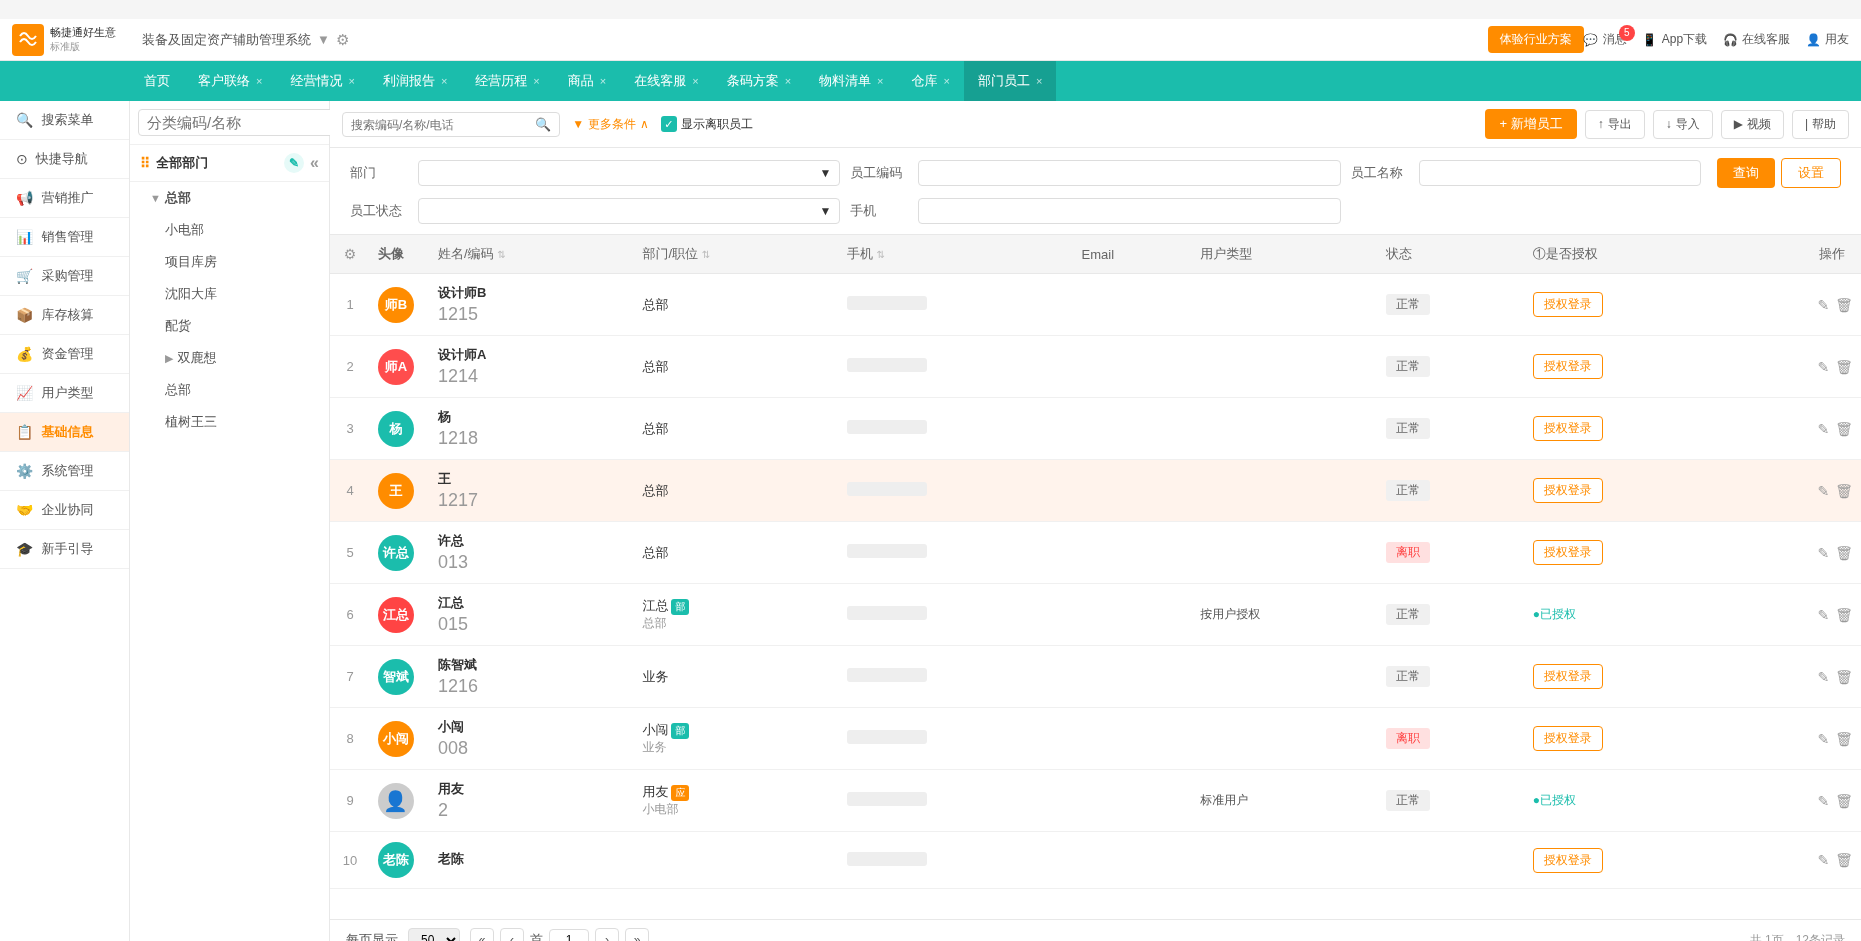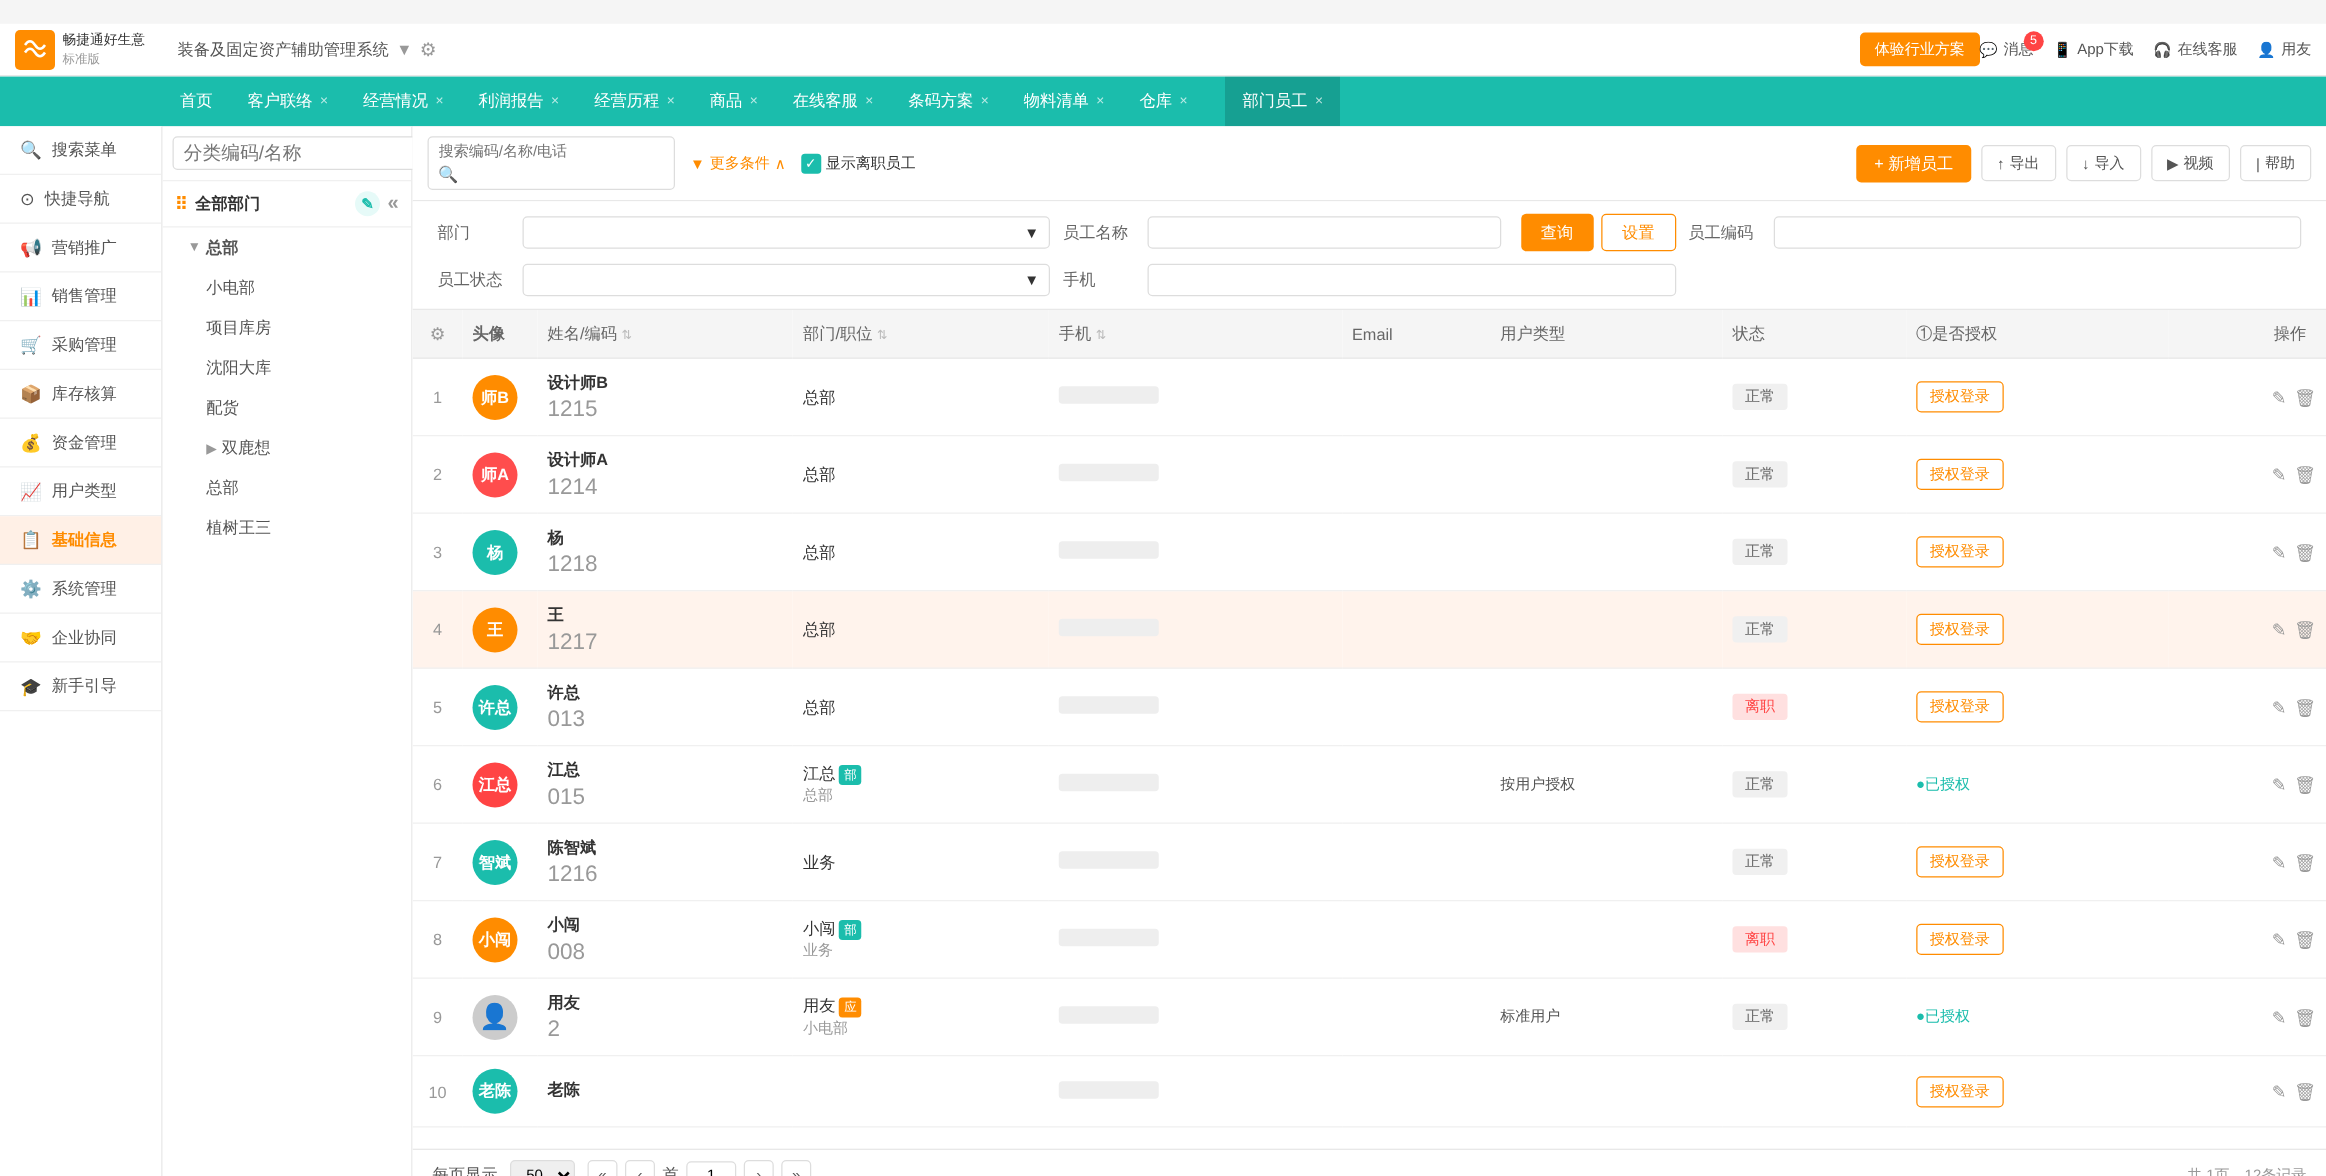--- a/index.html
+++ b/index.html
@@ -107,21 +107,21 @@
       padding: 0 14px;
       height: 40px;
       line-height: 40px;
       cursor: pointer;
       white-space: nowrap;
       font-size: 13px;
       display: flex;
       align-items: center;
       gap: 4px;
     }
-    .nav-tab.active { background: rgba(0,0,0,0.15); margin-left: 16px; }
+    .nav-tab.active { background: rgba(0,0,0,0.15); }
     .nav-tab .close-x {
       font-size: 11px;
       opacity: 0.7;
       margin-left: 2px;
     }
 
     
     .main-layout {
       display: flex;
       height: calc(100vh - 82px);
@@ -219,27 +219,26 @@
     .filter-bar {
       background: #fff;
       padding: 8px 12px;
       border-bottom: 1px solid #e8e8e8;
       display: flex;
       align-items: center;
       gap: 12px;
     }
     .search-input-wrap {
       display: flex;
-      align-items: flex-start;
+      align-items: flex-end;
       border: 1px solid #ddd;
       border-radius: 4px;
       padding: 4px 8px;
       gap: 4px;
       background: #fff;
-      flex-direction: column;
     }
     .search-input-wrap input {
       border: none;
       outline: none;
       font-size: 12px;
       width: 160px;
     }
     .filter-more {
       display: flex;
       align-items: center;
@@ -729,30 +728,30 @@
 
       <div class="adv-filter">
         <div class="adv-filter-row">
           <label>部门</label>
           <div class="select-wrap">
             <span></span>
             <span>▼</span>
           </div>
         </div>
         <div class="adv-filter-row">
+          <label>员工编码</label>
+          <input type="text" style="">
+        </div>
+        <div class="adv-filter-row">
           <label>员工名称</label>
           <input type="text" style="">
           <div style="display:flex; gap:6px; margin-left:8px;">
             <button class="btn-query">查询</button>
             <button class="btn-set">设置</button>
           </div>
-        </div>
-        <div class="adv-filter-row">
-          <label>员工编码</label>
-          <input type="text" style="">
         </div>
         <div class="adv-filter-row">
           <label>员工状态</label>
           <div class="select-wrap">
             <span></span>
             <span>▼</span>
           </div>
         </div>
         <div class="adv-filter-row">
           <label>手机</label>

